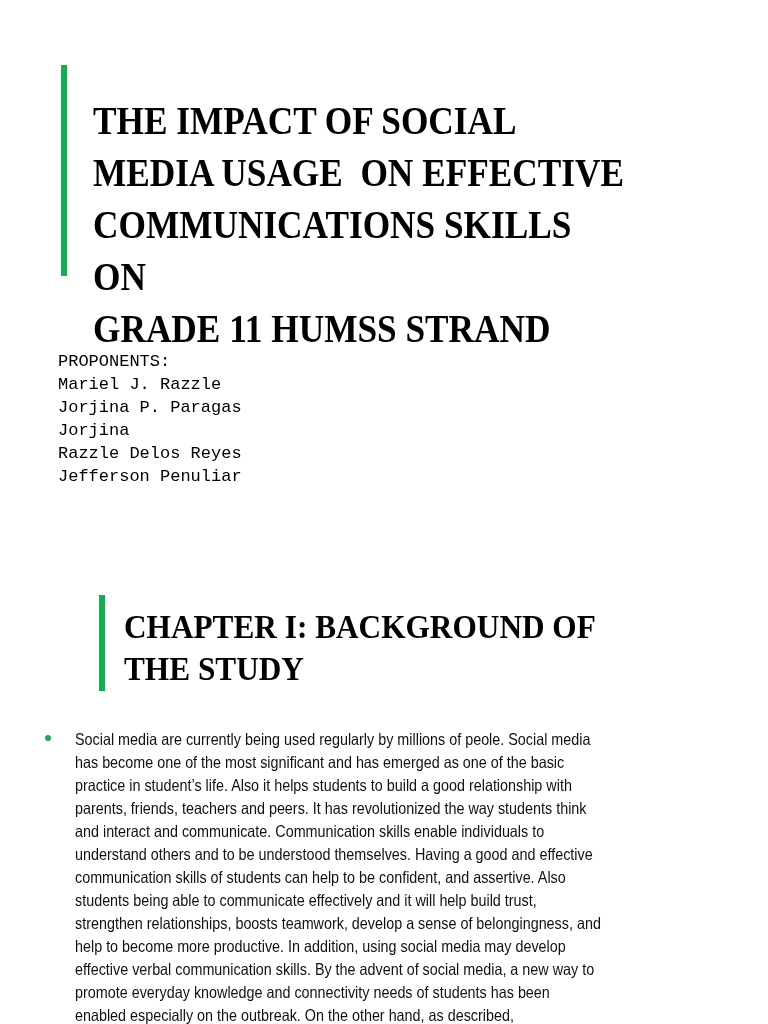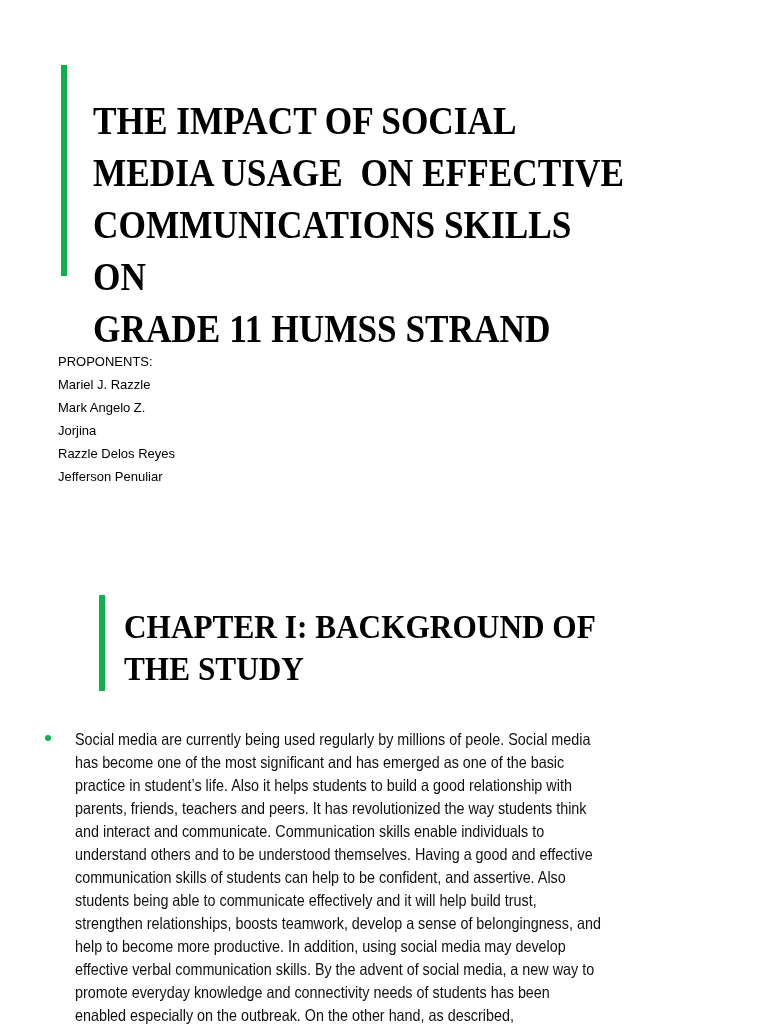--- a/index.html
+++ b/index.html
@@ -40,22 +40,22 @@
   }
 
   .proponents {
     position: absolute;
     left: 58px;
     top: 350px;
     width: 300px;
   }
   .prop-line {
     display: block;
-    font-family: Liberation Sans, sans-serif;
-    font-size: 13px;
+    font-family: Liberation Mono, monospace;
+    font-size: 17px;
     line-height: 23px;
     height: 23px;
     white-space: pre;
   }
 
   .chapter-heading {
     position: absolute;
     left: 100px;
     top: 606px;
     width: 600px;
@@ -109,21 +109,21 @@
   <span class="title-line">THE IMPACT OF SOCIAL</span>
   <span class="title-line">MEDIA USAGE  ON EFFECTIVE</span>
   <span class="title-line">COMMUNICATIONS SKILLS</span>
   <span class="title-line">ON</span>
   <span class="title-line">GRADE 11 HUMSS STRAND</span>
 </div>
 
 <div class="proponents">
   <span class="prop-line">PROPONENTS:</span>
   <span class="prop-line">Mariel J. Razzle</span>
-  <span class="prop-line">Mark Angelo Z.</span>
+  <span class="prop-line">Jorjina P. Paragas</span>
   <span class="prop-line">Jorjina</span>
   <span class="prop-line">Razzle Delos Reyes</span>
   <span class="prop-line">Jefferson Penuliar</span>
 </div>
 
 <div class="accent-bar" id="chapter-bar"></div>
 
 <div class="chapter-heading">
   <span class="chapter-line">CHAPTER I: BACKGROUND OF</span>
   <span class="chapter-line">THE STUDY</span>

